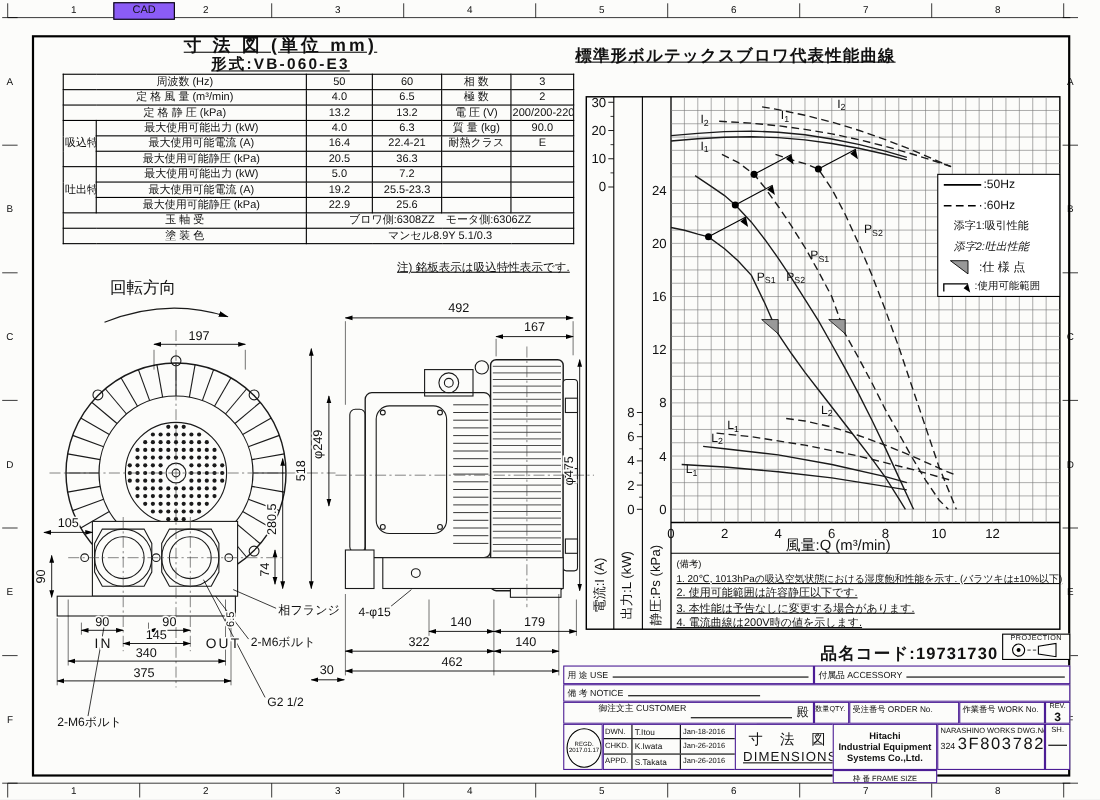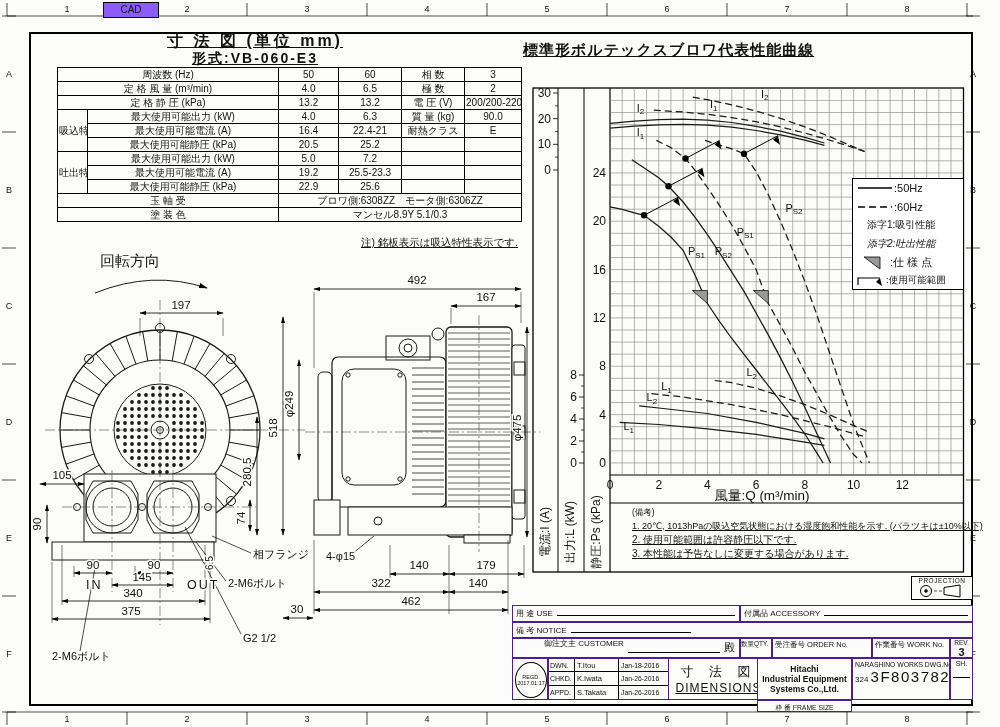--- a/index.html
+++ b/index.html
@@ -12,21 +12,21 @@
   table.spec td{border:1px solid #000;font-size:10px;height:13px;padding:0 1px;text-align:center;
                 white-space:nowrap;overflow:hidden;line-height:1;}
   td.small{font-size:8px;}
   td.vgrp{font-size:10px;width:30px;}
   
   .h-title{font-size:16px;font-weight:bold;letter-spacing:3px;text-decoration:underline;text-align:center;}
   .h-model{font-size:14px;font-weight:bold;letter-spacing:2px;text-decoration:underline;text-align:center;}
   .h-chart{font-size:15px;font-weight:bold;letter-spacing:1px;text-decoration:underline;}
   .tnote{font-size:10.5px;text-decoration:underline;text-align:right;}
   
-  .legend{background:#fff;border:1.3px solid #000;box-sizing:border-box;font-size:11px;margin-top:20px;}
+  .legend{background:#fff;border:1.3px solid #000;box-sizing:border-box;font-size:11px;}
   .legend .row{display:flex;align-items:center;height:18.5px;padding:0 3px;}
   .legend .txt{white-space:nowrap;}
   
   .remarks{font-size:10px;line-height:13.5px;padding:2px 0 0 4px;box-sizing:border-box;}
   .remarks .hd{font-size:8.5px;}
   .remarks .it{text-decoration:underline;white-space:nowrap;}
   
   .tb{position:absolute;border:1px solid #4c1d95;box-sizing:border-box;display:flex;align-items:flex-start;
       font-size:8px;white-space:nowrap;overflow:hidden;background:#fcfcfa;}
   .tb .fill{flex:1;border-bottom:1px solid #000;margin:0 4px 4px 4px;height:62%;}
@@ -694,21 +694,21 @@
     <tr>
           <td>最大使用可能電流 (A)</td>
           <td>16.4</td>
           <td>22.4-21</td>
           <td>耐熱クラス</td>
           <td>E</td>
         </tr>
     <tr>
           <td>最大使用可能静圧 (kPa)</td>
           <td>20.5</td>
-          <td>25.2</td>
+          <td>36.3</td>
           <td></td>
           <td></td>
         </tr>
     <tr>
           <td rowspan="3" class="vgrp">吐出特性</td>
           <td>最大使用可能出力 (kW)</td>
           <td>5.0</td>
           <td>7.2</td>
           <td></td>
           <td></td>
@@ -771,28 +771,32 @@
     <div class="row" style="font-size:9.5px;">
       <svg width="30" height="14">
           <polyline points="2,11 2,4 24,4" fill="none" stroke="#000" stroke-width="1.2"></polyline>
           <path d="M24,4 L26,12 L20,8 Z" fill="#000"></path>
         </svg>
       <span class="txt">:使用可能範囲</span>
     </div>
   </div>
 
   
-  <div class="abs remarks" style="left:628px;top:504px;width:305px;height:67px;">
+  <div class="abs remarks" style="left:611px;top:504px;width:305px;height:67px;">
     <div class="hd">(備考)</div>
     <div class="it" style="font-size:9px;">1. 20℃, 1013hPaの吸込空気状態における湿度飽和性能を示す. (バラツキは±10%以下)</div>
     <div class="it">2. 使用可能範囲は許容静圧以下です.</div>
     <div class="it">3. 本性能は予告なしに変更する場合があります.</div>
+    <div class="it">4. 電流曲線は200V時の値を示します.</div>
   </div>
 
   
+  <div class="abs pcode" style="left:746px;top:585px;">
+    <span>品名コード:</span><span>19731730</span>
+  </div>
   <div class="abs proj" style="left:911px;top:576px;width:62px;height:24px;">
     <div class="pl">PROJECTION</div>
     <svg width="56" height="14">
       <circle cx="12" cy="7" r="5.5" fill="none" stroke="#000" stroke-width="1"></circle>
       <circle cx="12" cy="7" r="1.8" fill="#000"></circle>
       <line x1="20" y1="7" x2="28" y2="7" stroke="#000" stroke-width="0.7" stroke-dasharray="3 2"></line>
       <path d="M30,3.5 L46,1 L46,13 L30,10.5 Z" fill="none" stroke="#000" stroke-width="1"></path>
     </svg>
   </div>
 

